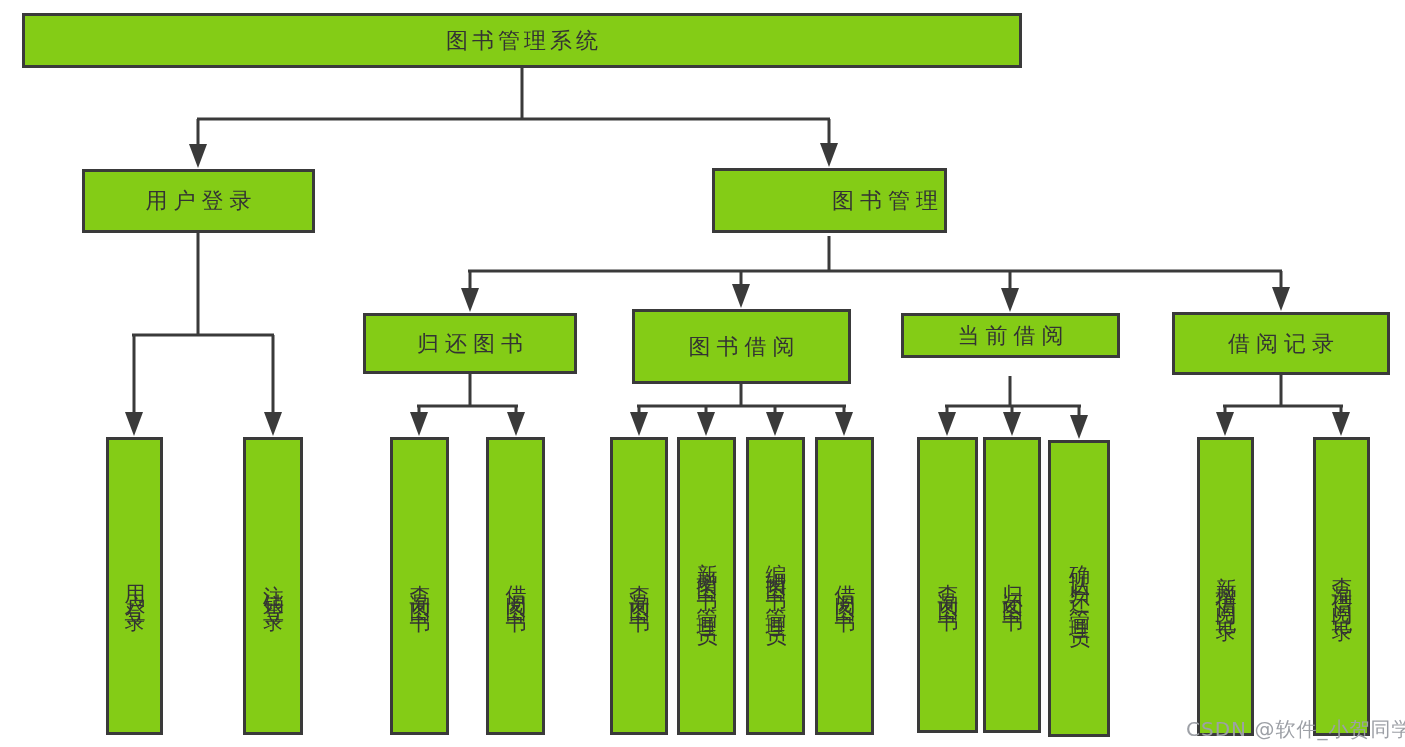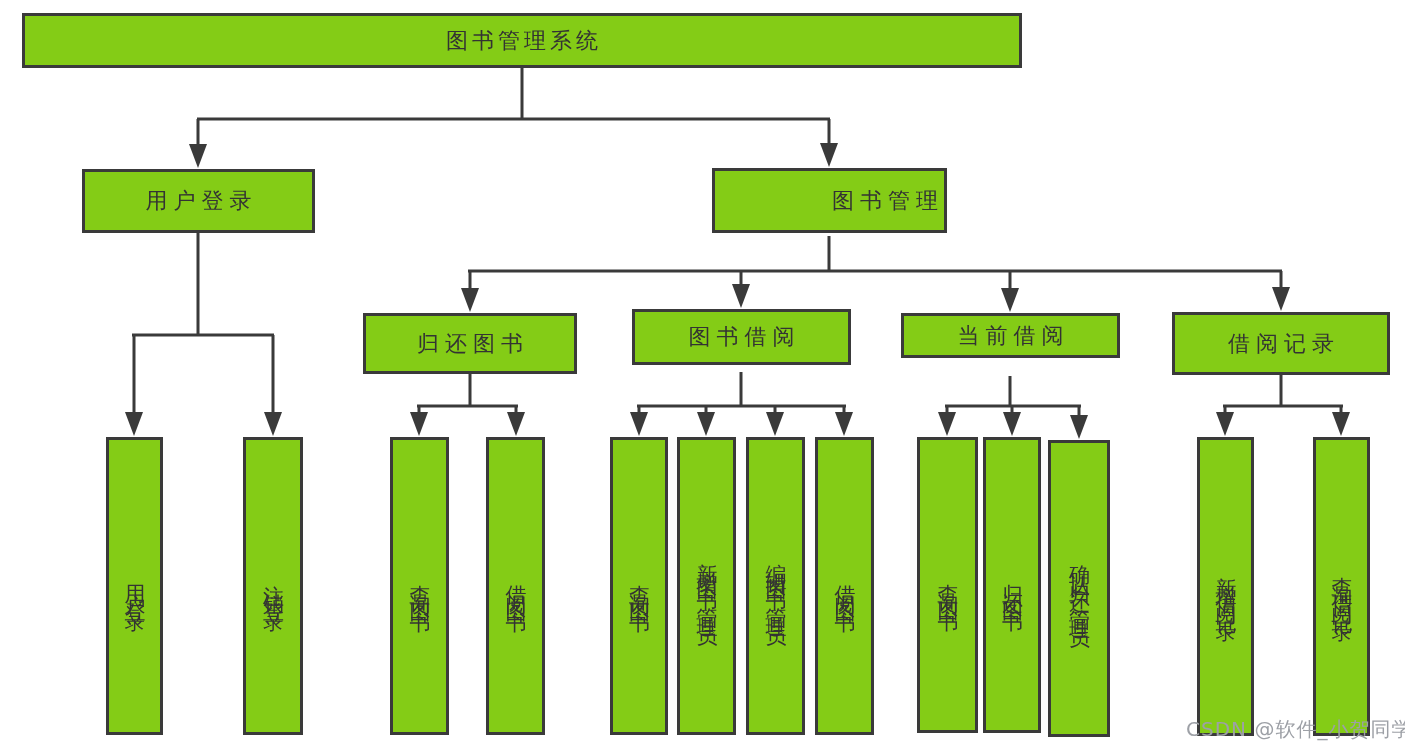--- a/index.html
+++ b/index.html
@@ -125,21 +125,21 @@
   <div class="node" style="left:82px; top:169px; width:233px; height:64px;">
     <span class="h-label">用户登录</span>
   </div>
   <div class="node" style="left:712px; top:168px; width:235px; height:65px;justify-content:flex-end;">
     <span class="h-label">图书管理</span>
   </div>
 
   <div class="node" style="left:363px; top:313px; width:214px; height:61px;">
     <span class="h-label">归还图书</span>
   </div>
-  <div class="node" style="left:632px; top:309px; width:219px; height:56px;">
+  <div class="node" style="left:632px; top:309px; width:219px; height:75px;">
     <span class="h-label">图书借阅</span>
   </div>
   <div class="node" style="left:901px; top:313px; width:219px; height:45px;">
     <span class="h-label">当前借阅</span>
   </div>
   <div class="node" style="left:1172px; top:312px; width:218px; height:63px;">
     <span class="h-label">借阅记录</span>
   </div>
 
   <div class="node" style="left:106px; top:437px; width:57px; height:298px;">

